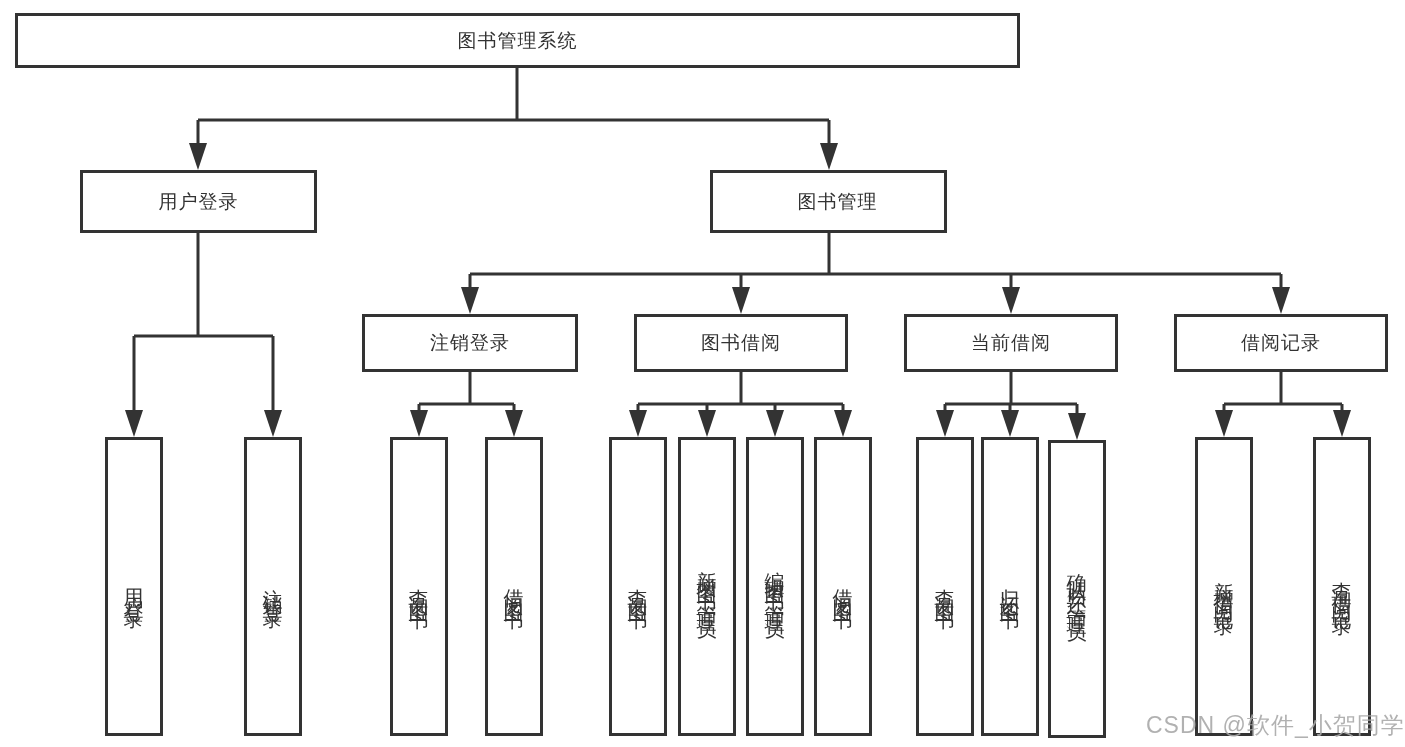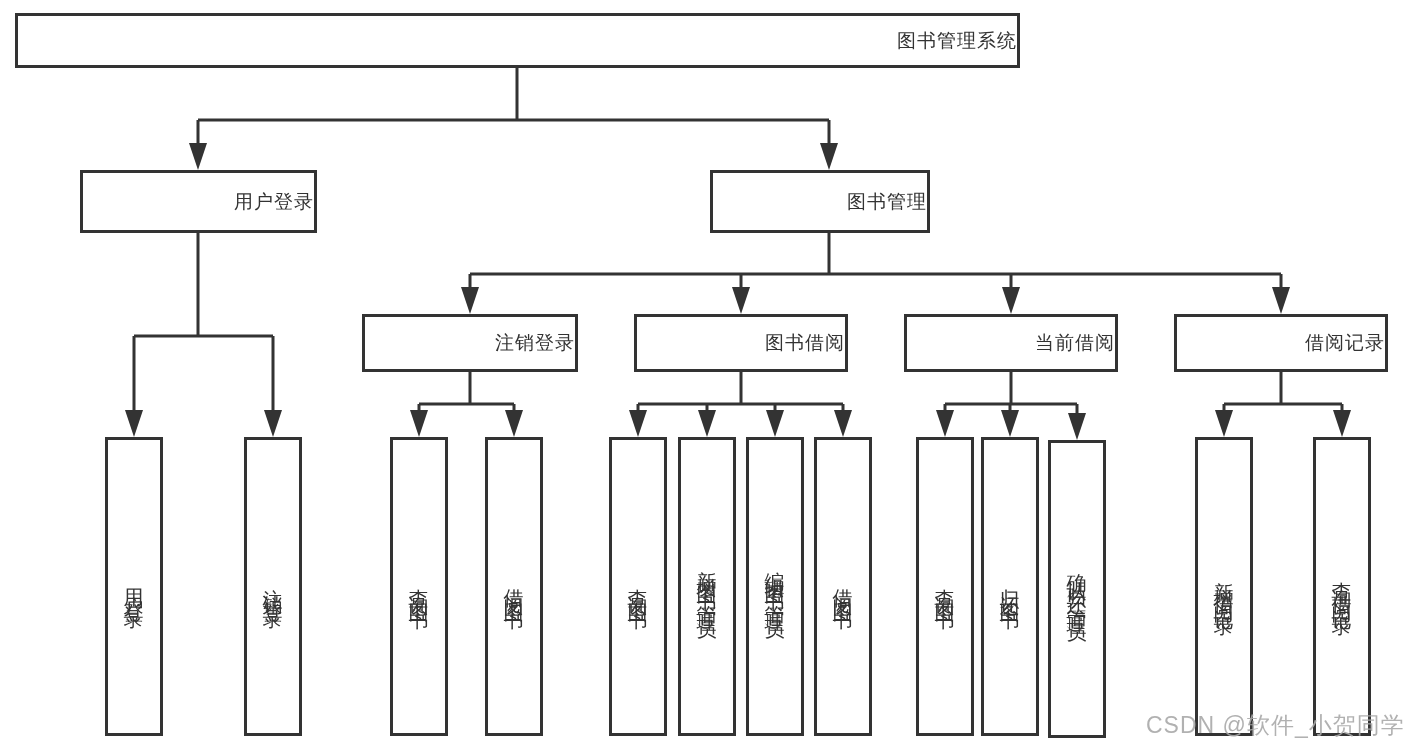--- a/index.html
+++ b/index.html
@@ -16,21 +16,21 @@
     left: 0; top: 0;
     width: 1405px; height: 747px;
   }
   .node {
     position: absolute;
     box-sizing: border-box;
     border: 3px solid #333333;
     background: #ffffff;
     display: flex;
     align-items: center;
-    justify-content: flex-end;
+    justify-content: center;
     color: #333333;
     font-size: 19px;
     letter-spacing: 1px;
     z-index: 2;
   }
   .leaf {
     position: absolute;
     box-sizing: border-box;
     border: 3px solid #333333;
     background: #ffffff;
@@ -109,21 +109,21 @@
     </g>
   </svg>
 
   <div class="node" style="left:15px; top:13px; width:1005px; height:55px;">
     <span>图书管理系统</span>
   </div>
 
   <div class="node" style="left:80px; top:170px; width:237px; height:63px;">
     <span>用户登录</span>
   </div>
-  <div class="node" style="left:710px; top:170px; width:220px; height:63px;padding-left:18px;">
+  <div class="node" style="left:710px; top:170px; width:237px; height:63px;padding-left:18px;">
     <span>图书管理</span>
   </div>
 
   <div class="node" style="left:362px; top:314px; width:216px; height:58px;">
     <span>注销登录</span>
   </div>
   <div class="node" style="left:904px; top:314px; width:214px; height:58px;">
     <span>当前借阅</span>
   </div>
   <div class="node" style="left:634px; top:314px; width:214px; height:58px;">

